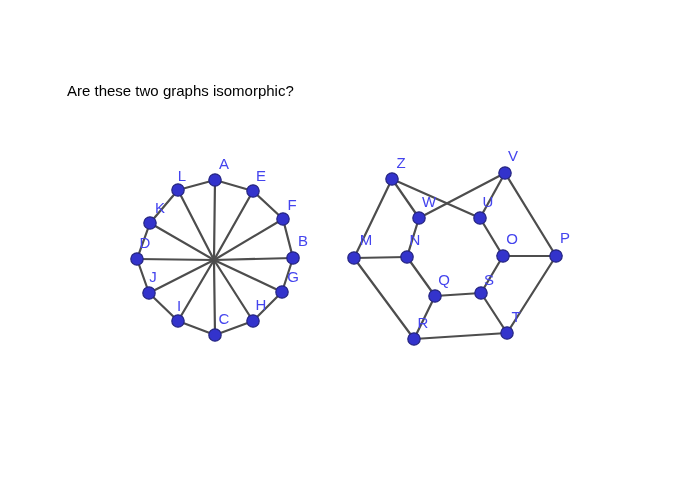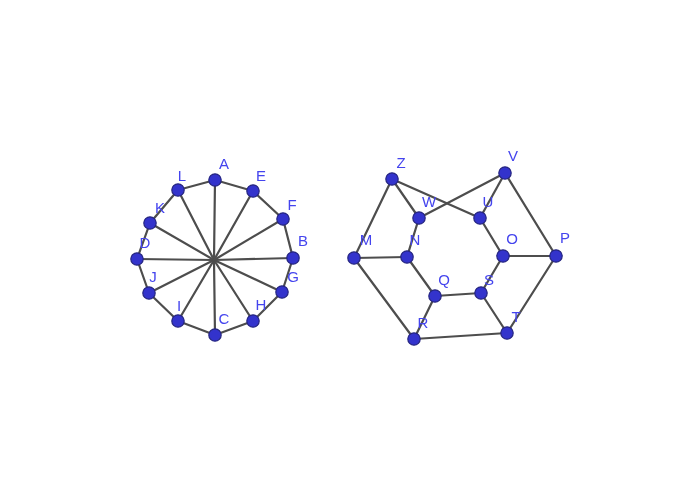--- a/index.html
+++ b/index.html
@@ -21,20 +21,21 @@
     fill:#4444ee;font-size:15px;
     font-family:"Liberation Sans", sans-serif;
     dominant-baseline:middle;text-anchor:middle;
   }
 </style>
 </head>
 <body>
 
 <div id="stage">
 
+  <div id="question">Are these two graphs isomorphic?</div>
 
   <svg id="graph-svg" viewBox="0 0 700 500">
     <g id="left-edges">
         <line x1="214" y1="260" x2="215" y2="180" class="edge"></line>
         <line x1="214" y1="260" x2="178" y2="190" class="edge"></line>
         <line x1="214" y1="260" x2="150" y2="223" class="edge"></line>
         <line x1="214" y1="260" x2="137" y2="259" class="edge"></line>
         <line x1="214" y1="260" x2="149" y2="293" class="edge"></line>
         <line x1="214" y1="260" x2="178" y2="321" class="edge"></line>
         <line x1="214" y1="260" x2="215" y2="335" class="edge"></line>

